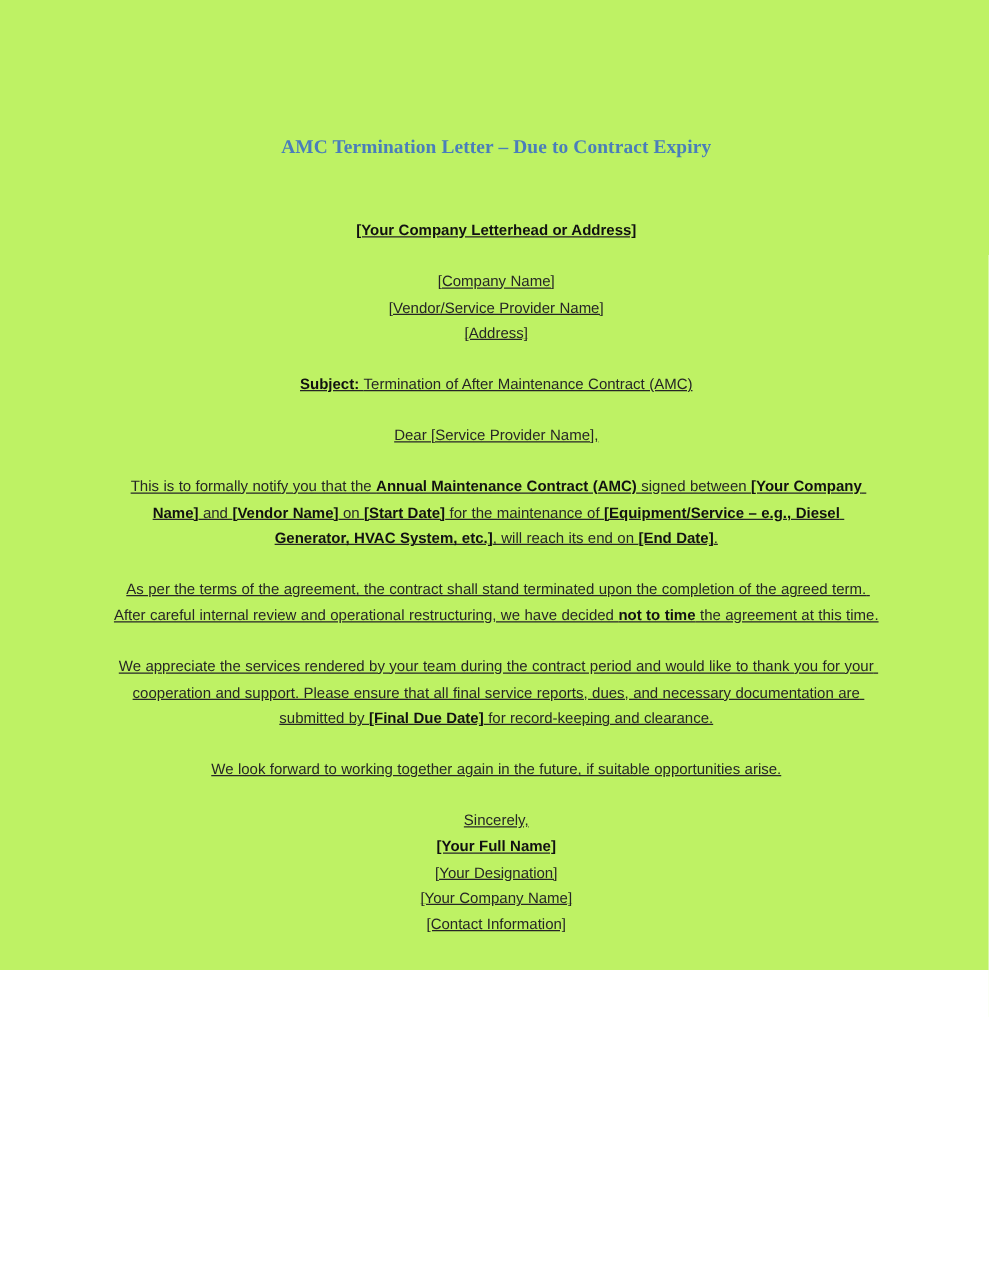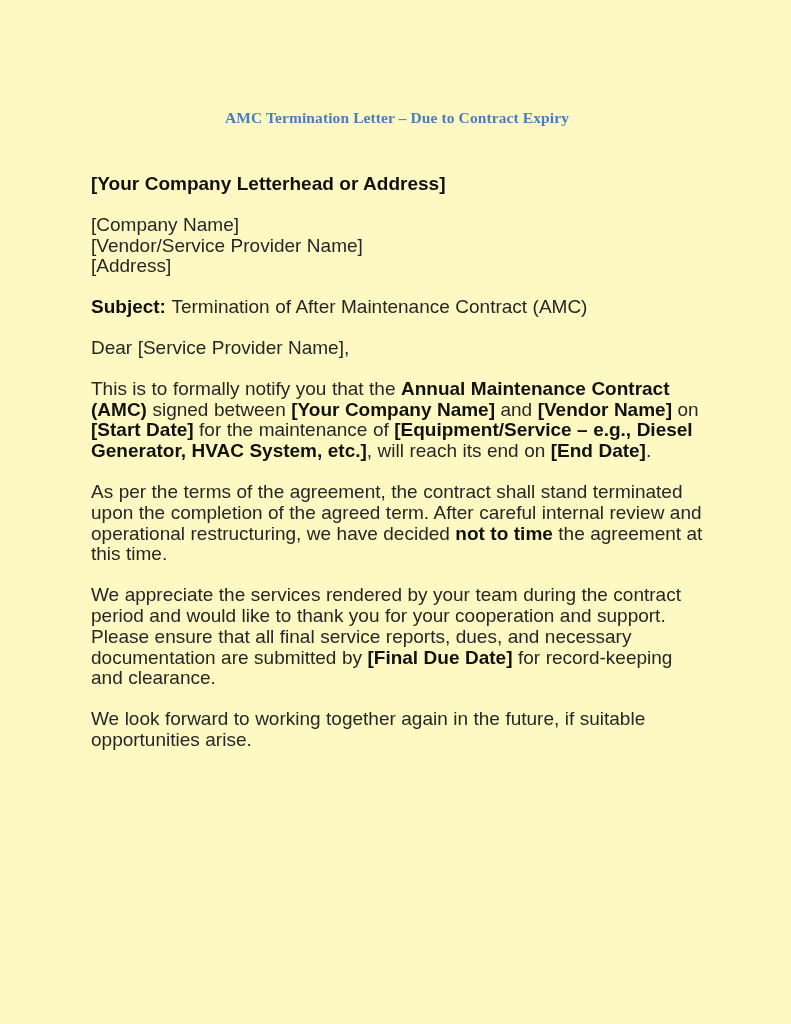--- a/index.html
+++ b/index.html
@@ -11,47 +11,48 @@
   body {
     width: 791px;
     height: 1024px;
     font-family: "Liberation Sans", "DejaVu Sans", sans-serif;
     color: #262626;
     overflow: hidden;
   }
   .page {
     position: relative;
     width: 791px;
-    height: 1024px;
-    background: #fef9c3;
+    height: 776px;
+    background: #bef264;
     box-sizing: border-box;
   }
   .doc-body {
     position: absolute;
     left: 91px;
     top: 96px;
     width: 612px;
   }
   .doc-title {
     text-align: center;
     font-family: "Liberation Serif", "DejaVu Serif", serif;
     font-weight: bold;
     font-size: 15.5px;
     color: #4a7ebb;
     letter-spacing: 0.1px;
     margin: 0 0 0 0;
     padding-top: 12px;
     line-height: 20px;
   }
   .block {
-    font-size: 19px;
+    font-size: 12px;
     line-height: 20.8px;
     color: #262626;
-    text-align: left;
+    text-align: center;
     word-spacing: 0.2px;
+    text-decoration: underline;
   }
   .spacer-xl { height: 46px; }
   .spacer-md { height: 20px; }
   .line { display: block; }
   b, .b {
     font-weight: bold;
     color: #111111;
   }
   .run { white-space: pre-wrap; }
 </style>
@@ -93,16 +94,23 @@
         </div>
         <div class="spacer-md"></div>
         <div class="block">
           <span class="line"><span class="run">We appreciate the services rendered by your team during the contract period and would like to thank you for your cooperation and support. Please ensure that all final service reports, dues, and necessary documentation are submitted by </span><b class="run">[Final Due Date]</b><span class="run"> for record-keeping and clearance.</span></span>
         </div>
         <div class="spacer-md"></div>
         <div class="block">
           <span class="line"><span class="run">We look forward to working together again in the future, if suitable opportunities arise.</span></span>
         </div>
         <div class="spacer-md"></div>
+        <div class="block">
+          <span class="line"><span class="run">Sincerely,</span></span>
+          <span class="line"><b class="run">[Your Full Name]</b></span>
+          <span class="line"><span class="run">[Your Designation]</span></span>
+          <span class="line"><span class="run">[Your Company Name]</span></span>
+          <span class="line"><span class="run">[Contact Information]</span></span>
+        </div>
       </div>
 
   </div>
 </div>
 
 </body></html>

